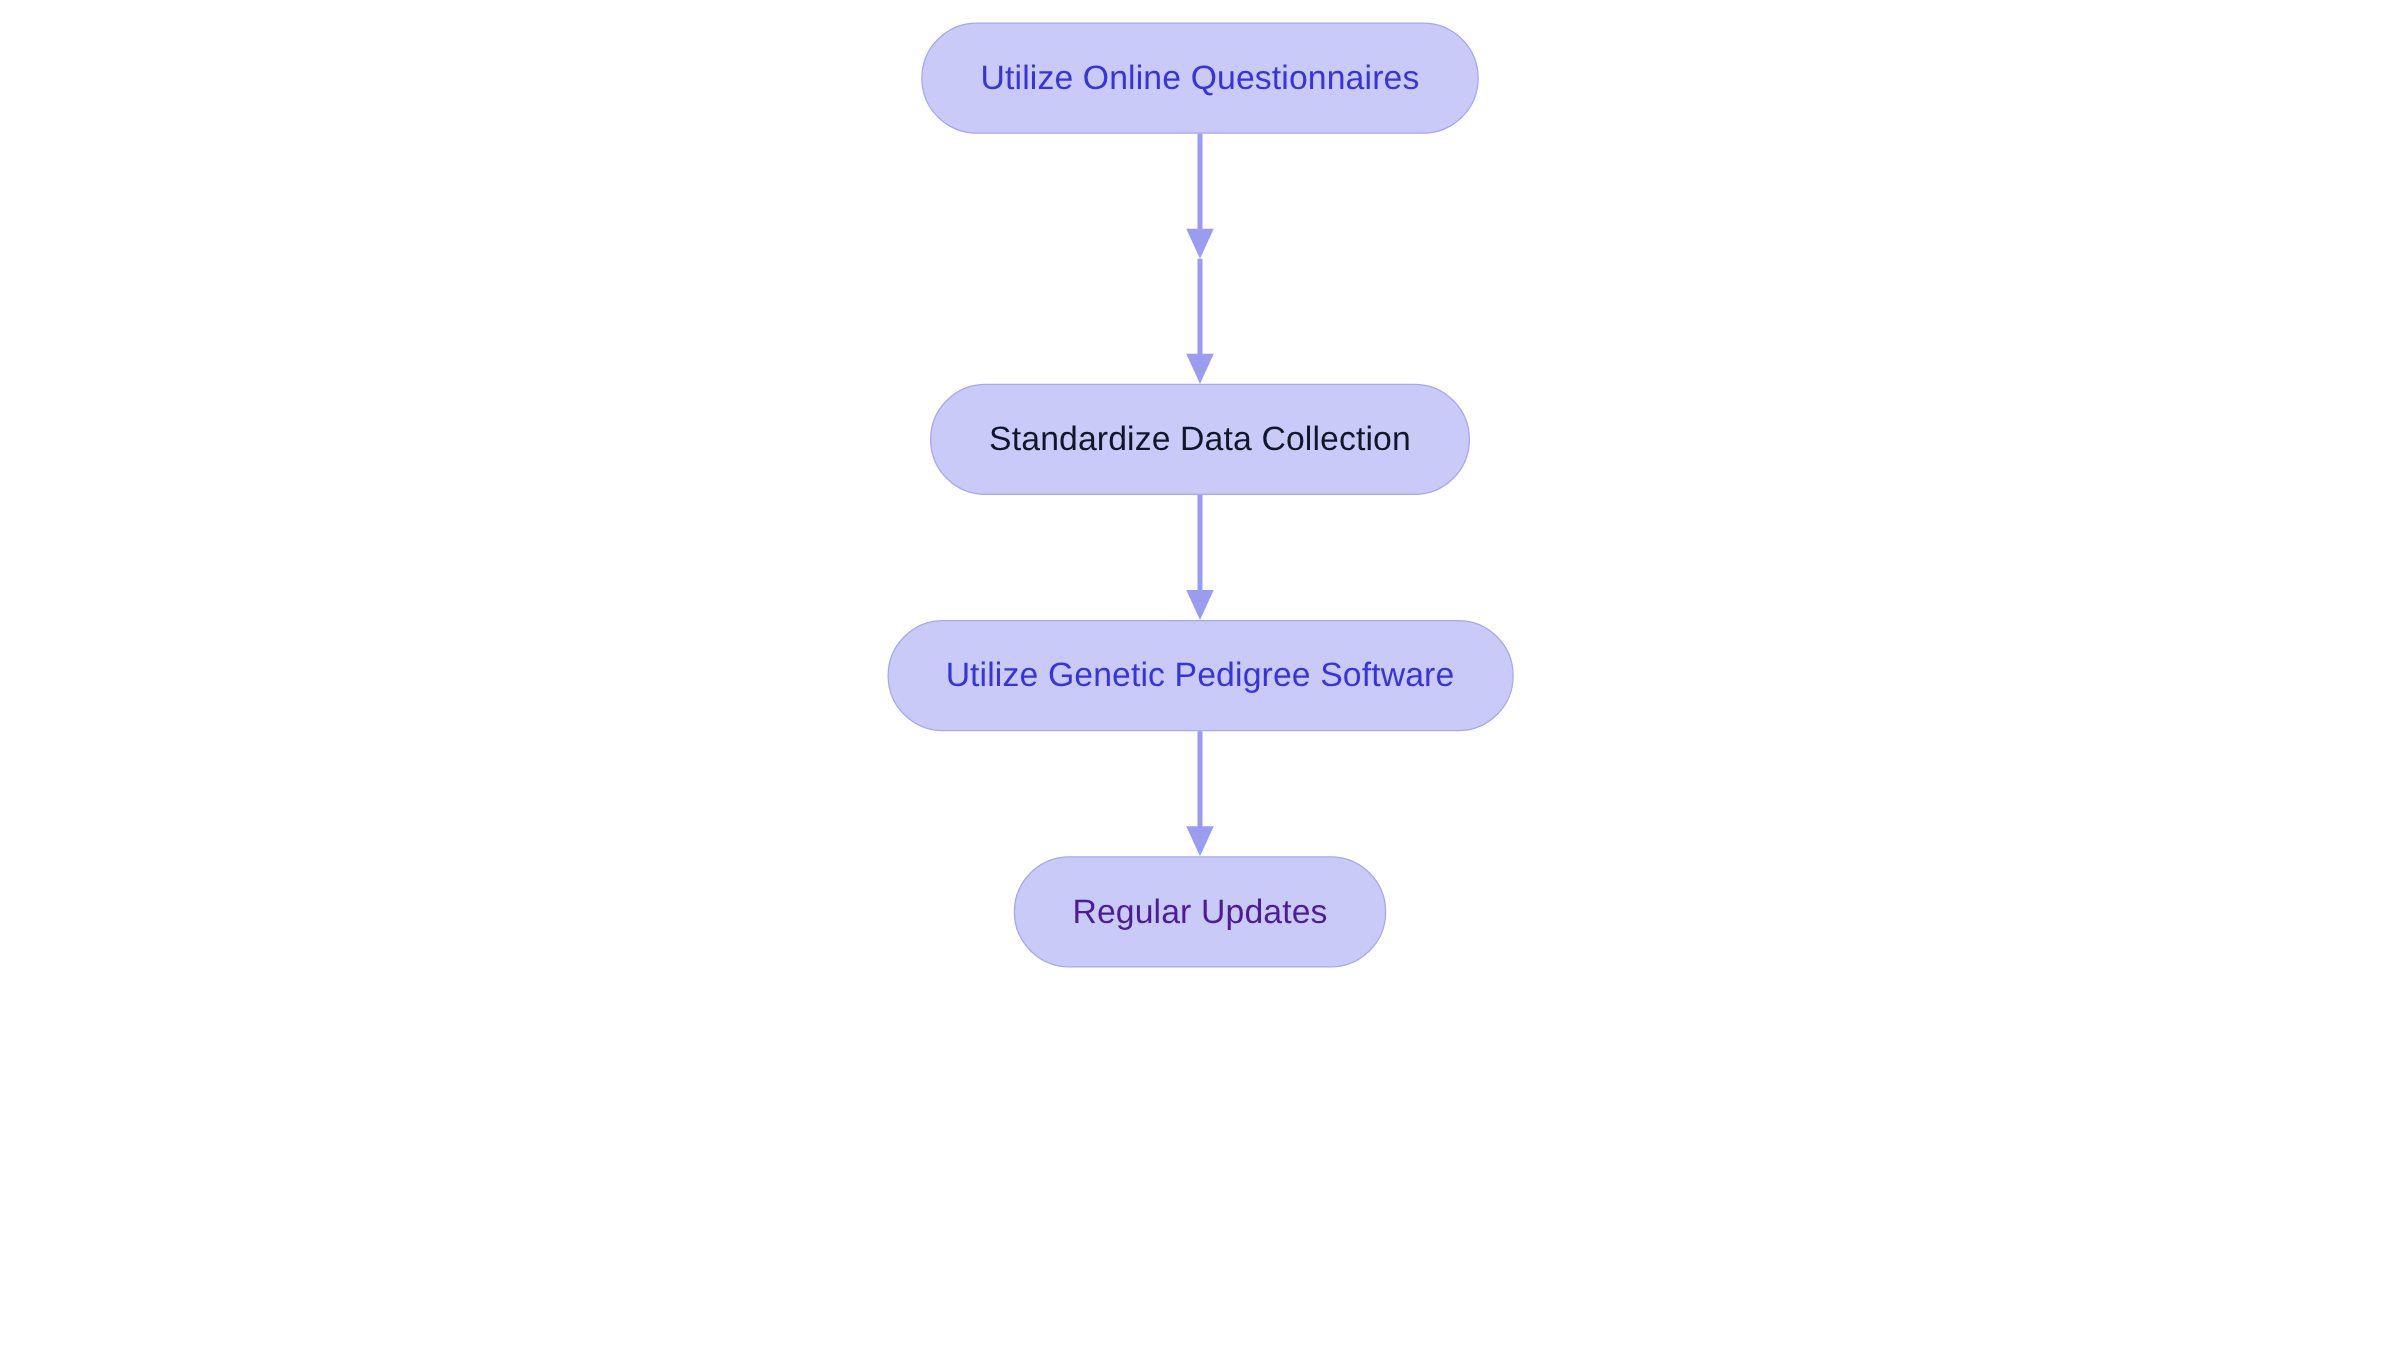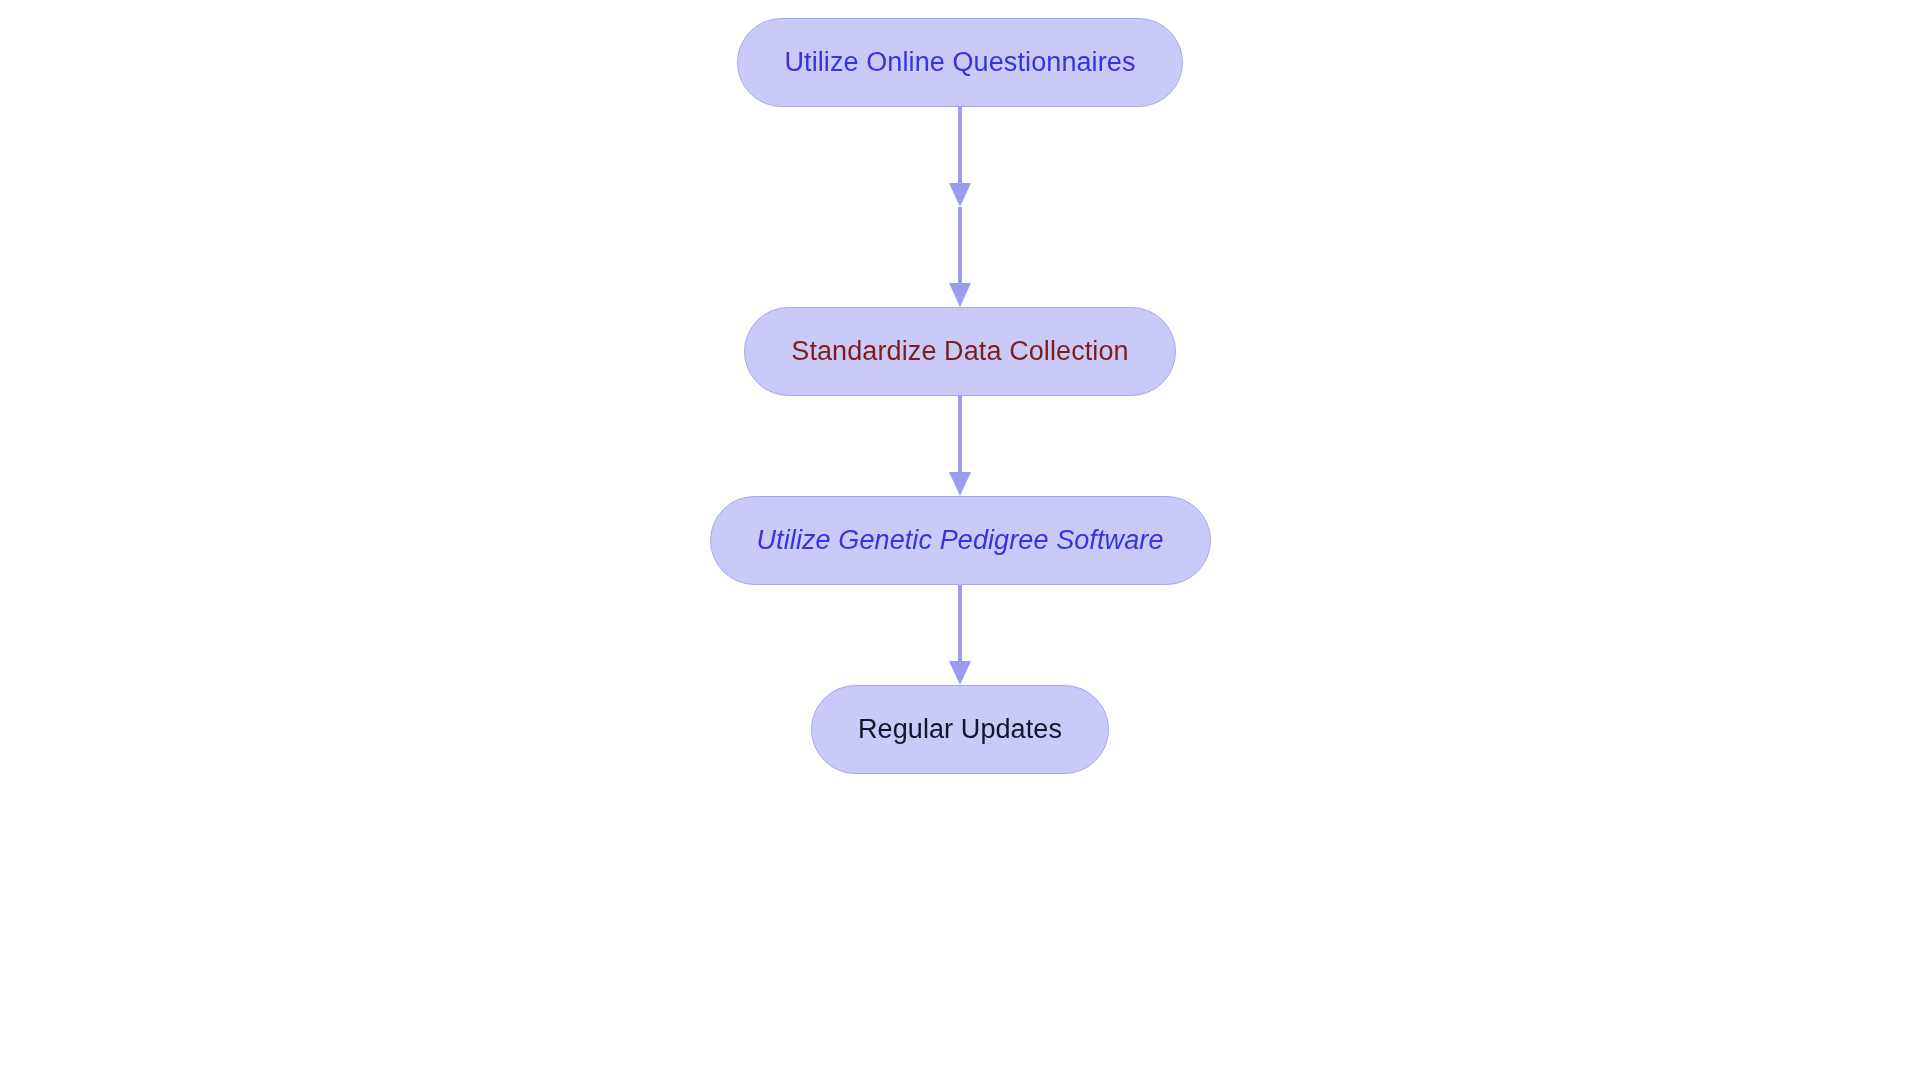--- a/index.html
+++ b/index.html
@@ -108,40 +108,40 @@
     </div>
 
 
     <div class="connector">
       <div class="conn-line" style="background: rgb(154, 156, 240);"></div>
       <div class="conn-arrowhead" style="border-top-color: rgb(154, 156, 240);"></div>
     </div>
 
     <div class="node-slot">
       <div class="node" style="background: rgb(201, 202, 248); border-color: rgb(165, 168, 238);">
-        <span class="node-label" style="color: #7f1d1d;">Standardize Data Collection</span>
+        <span class="node-label" style="color: #0f172a;">Standardize Data Collection</span>
       </div>
     </div>
 
     <div class="connector">
       <div class="conn-line" style="background: rgb(154, 156, 240);"></div>
       <div class="conn-arrowhead" style="border-top-color: rgb(154, 156, 240);"></div>
     </div>
 
     <div class="node-slot">
       <div class="node" style="background: rgb(201, 202, 248); border-color: rgb(165, 168, 238);">
-        <span class="node-label" style="color: rgb(55, 51, 221); font-style: italic;">Utilize Genetic Pedigree Software</span>
+        <span class="node-label" style="color: rgb(55, 51, 221);">Utilize Genetic Pedigree Software</span>
       </div>
     </div>
 
     <div class="connector">
       <div class="conn-line" style="background: rgb(154, 156, 240);"></div>
       <div class="conn-arrowhead" style="border-top-color: rgb(154, 156, 240);"></div>
     </div>
 
     <div class="node-slot">
       <div class="node" style="background: rgb(201, 202, 248); border-color: rgb(165, 168, 238);">
-        <span class="node-label" style="color: #0f172a;">Regular Updates</span>
+        <span class="node-label" style="color: #4c1d95;">Regular Updates</span>
       </div>
     </div>
 
   </div>
 </div>
 
 </body></html>

